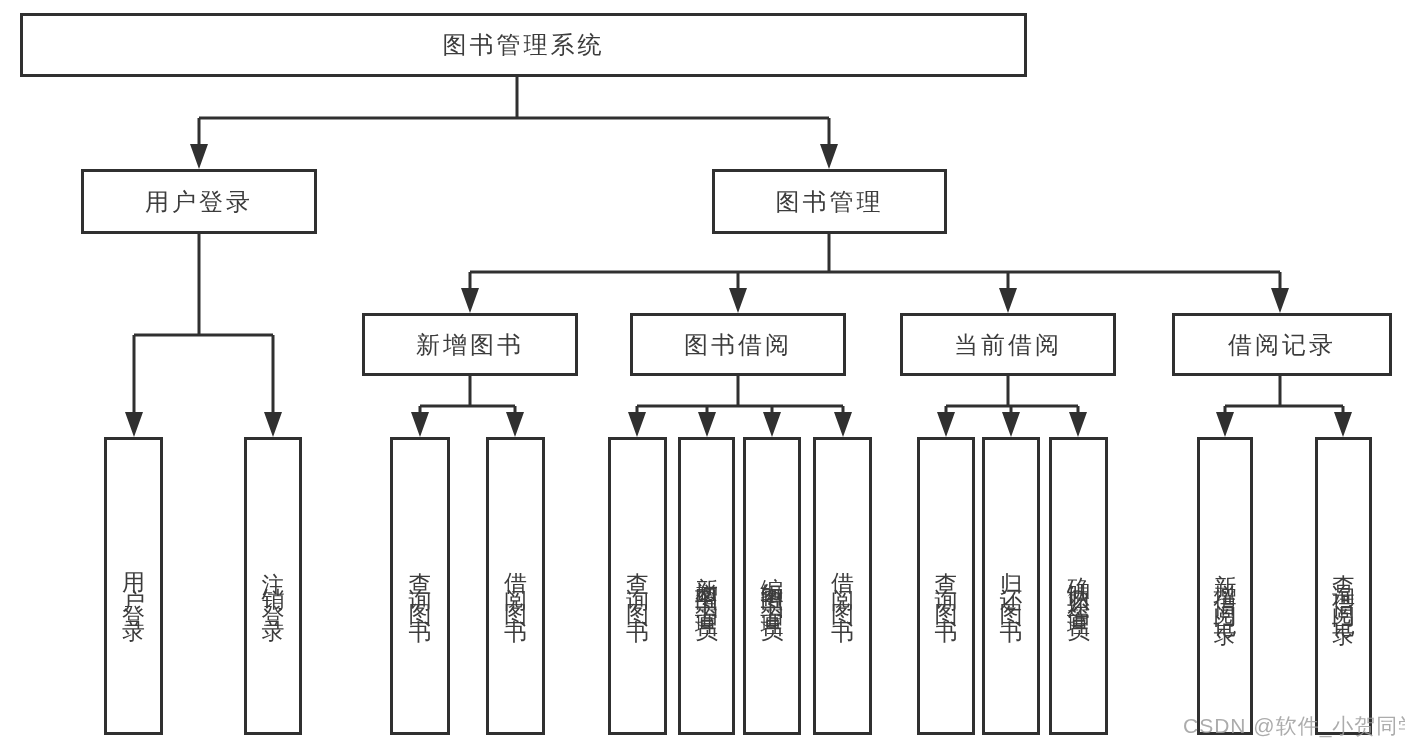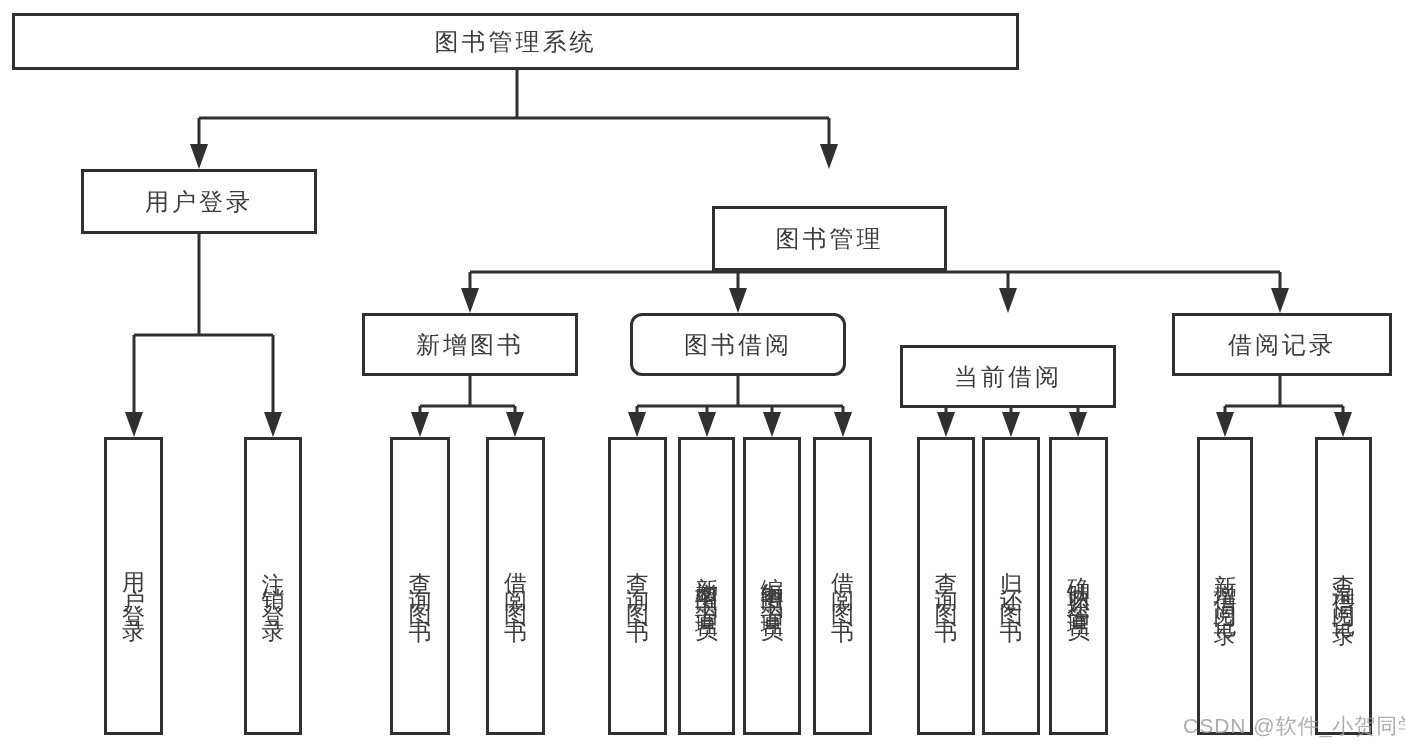--- a/index.html
+++ b/index.html
@@ -114,38 +114,38 @@
       M698,412 L716,412 L707,437 Z
       M763,412 L781,412 L772,437 Z
       M834,412 L852,412 L843,437 Z
       M937,412 L955,412 L946,437 Z
       M1002,412 L1020,412 L1011,437 Z
       M1069,412 L1087,412 L1078,437 Z
       M1216,412 L1234,412 L1225,437 Z
       M1334,412 L1352,412 L1343,437 Z"></path>
   </svg>
 
-  <div class="node" style="left:12px; top:13px; width:1007px; height:57px;">
+  <div class="node" style="left:20px; top:13px; width:1007px; height:64px;">
     <span class="h-label">图书管理系统</span>
   </div>
 
   <div class="node" style="left:81px; top:169px; width:236px; height:65px;">
     <span class="h-label">用户登录</span>
   </div>
-  <div class="node" style="left:712px; top:169px; width:235px; height:65px;margin-top:37px;">
+  <div class="node" style="left:712px; top:169px; width:235px; height:65px;">
     <span class="h-label">图书管理</span>
   </div>
 
   <div class="node" style="left:362px; top:313px; width:216px; height:63px;">
     <span class="h-label">新增图书</span>
   </div>
-  <div class="node" style="left:630px; top:313px; width:216px; height:63px;border-radius:12px;">
+  <div class="node" style="left:630px; top:313px; width:216px; height:63px;">
     <span class="h-label">图书借阅</span>
   </div>
-  <div class="node" style="left:900px; top:313px; width:216px; height:63px;margin-top:32px;">
+  <div class="node" style="left:900px; top:313px; width:216px; height:63px;">
     <span class="h-label">当前借阅</span>
   </div>
   <div class="node" style="left:1172px; top:313px; width:220px; height:63px;">
     <span class="h-label">借阅记录</span>
   </div>
 
   <div class="node" style="left:104px; top:437px; width:59px; height:298px;">
     <span class="v-label" style="letter-spacing: 16px;">用户登录</span>
   </div>
   <div class="node" style="left:244px; top:437px; width:58px; height:298px;">

